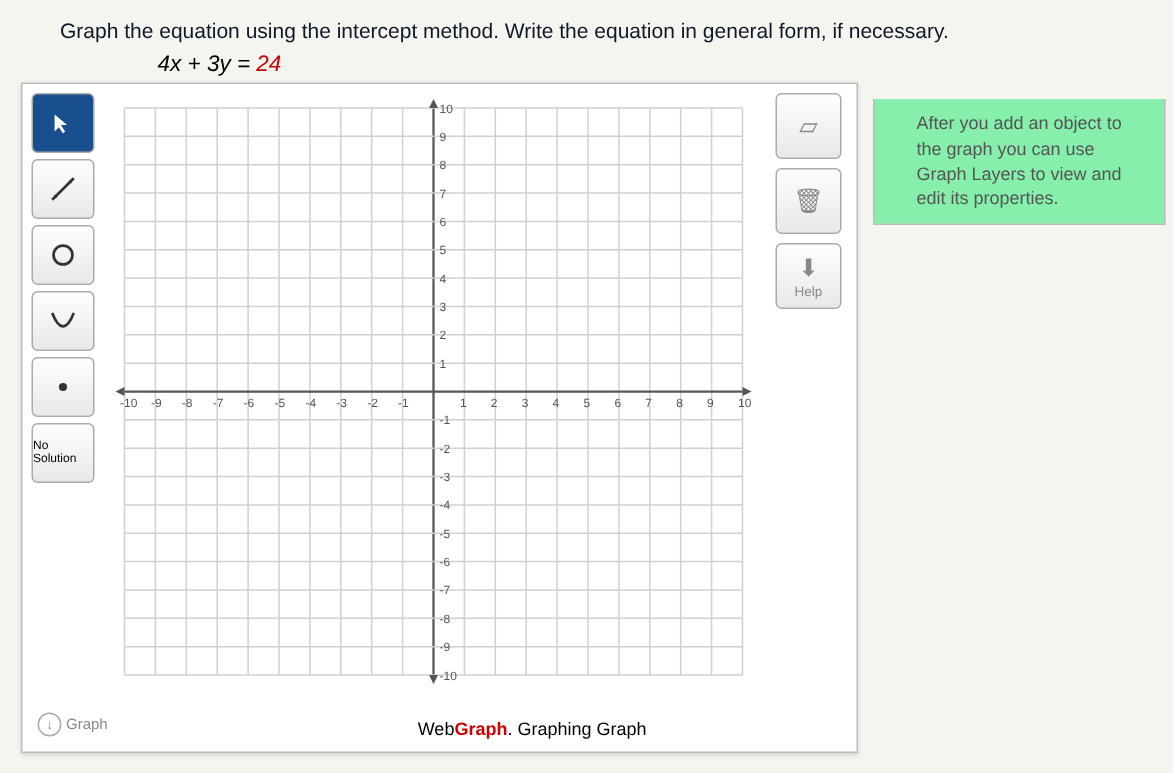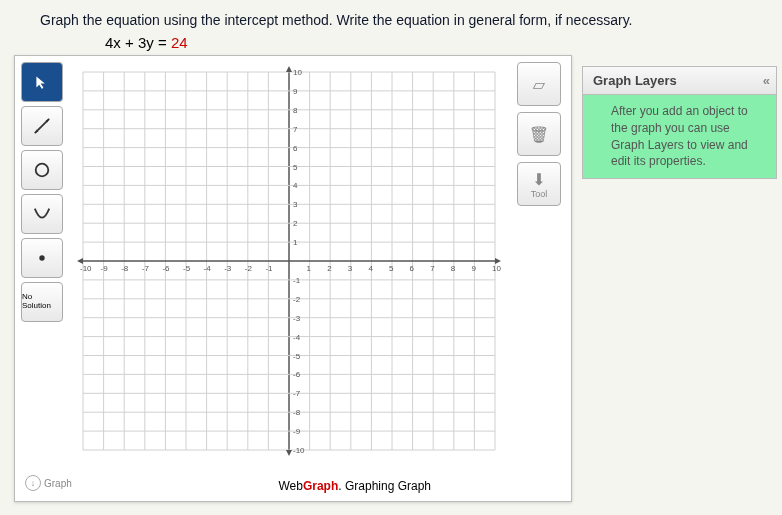--- a/index.html
+++ b/index.html
@@ -1,17 +1,17 @@
 <!DOCTYPE html>
 <html><head>
 <meta charset="utf-8">
 <style>
 body{margin:0;padding:0;font-family:Arial,sans-serif;background:#f5f5f0;width:782px;height:515px;overflow:hidden;position:relative}
 .instruction{position:absolute;top:12px;left:40px;font-size:14px;color:#0f172a}
-.equation{position:absolute;top:34px;left:105px;font-size:15px;}
+.equation{position:absolute;top:34px;left:105px;font-size:15px;font-style:italic}
 .equation .num{color:#c00}
 .main{position:absolute;top:55px;left:14px;width:556px;height:445px;background:#fff;border:1px solid #bbb;box-shadow:0 1px 3px rgba(0,0,0,.15)}
 .toolbar{position:absolute;top:6px;left:6px;width:50px}
 .tool-btn{width:40px;height:38px;background:linear-gradient(#fefefe,#e8e8e8);border:1px solid #aaa;border-radius:4px;margin-bottom:4px;display:flex;align-items:center;justify-content:center;cursor:pointer;font-size:16px}
 .tool-btn.active{background:#1a4f8f;color:#fff}
 .no-sol{width:40px;height:38px;background:linear-gradient(#fefefe,#e8e8e8);border:1px solid #aaa;border-radius:4px;font-size:8px;text-align:left;display:flex;align-items:center;justify-content:center;cursor:pointer;line-height:1.1}
 .graph-area{position:absolute;top:6px;left:58px;width:432px;height:398px}
 .grid{position:absolute;top:0;left:0;width:432px;height:398px}
 .grid line{stroke:#d0d0d0;stroke-width:1}
 .grid line.axis{stroke:#555;stroke-width:1.5}
@@ -165,33 +165,29 @@
 
   <div class="right-tools">
     <div class="right-btn">
         <span class="ico">▱</span>
       </div>
     <div class="right-btn">
         <span class="ico">🗑</span>
       </div>
     <div class="right-btn">
         <span class="ico">⬇</span>
-        <span>Tool</span>
+        <span>Help</span>
       </div>
   </div>
 
   <div class="help">
     <span class="help-ico">↓</span>
     <span>Graph</span>
   </div>
 
   <div class="footer">
     <span>Web</span><b>Graph</b><span>. Graphing Graph</span>
   </div>
 </div>
 
 <div class="side-panel">
-  <div class="panel-head">
-    <span>Graph Layers</span>
-    <span class="chev">«</span>
-  </div>
   <div class="panel-body">After you add an object to the graph you can use Graph Layers to view and edit its properties.</div>
 </div>
 
 </body></html>

